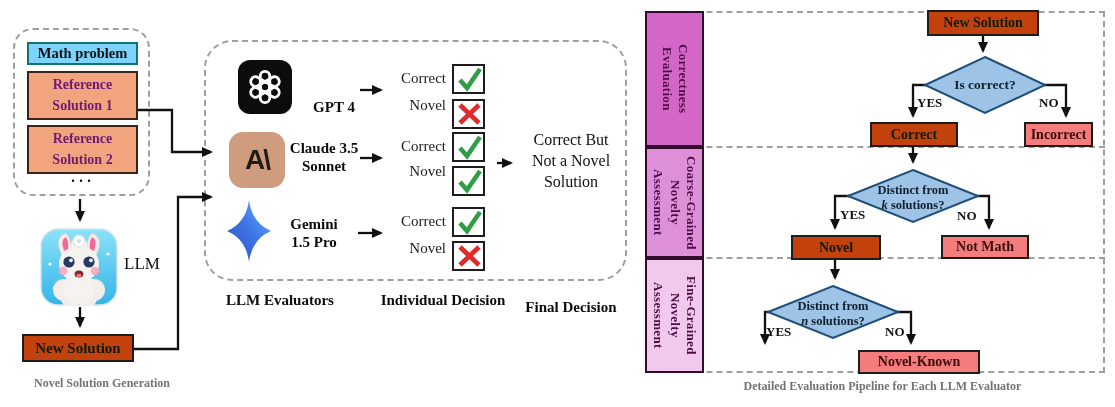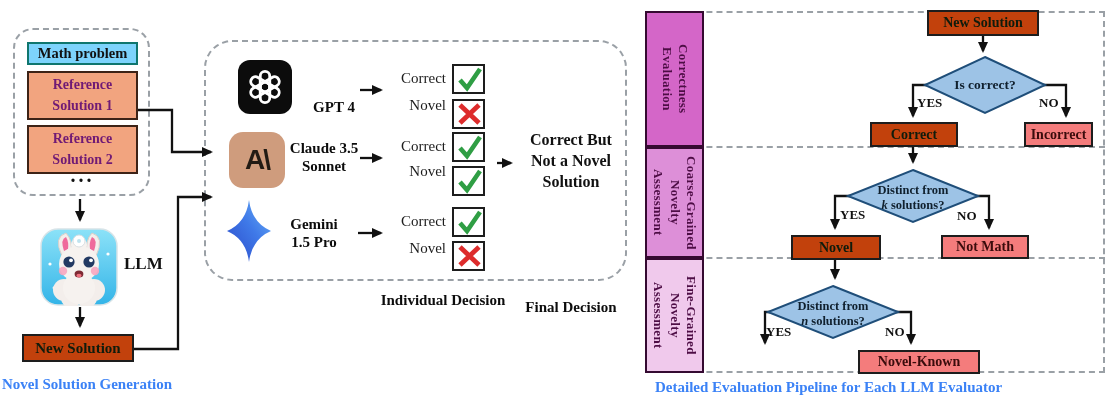--- a/index.html
+++ b/index.html
@@ -1,28 +1,28 @@
 <!DOCTYPE html>
 <html><head>
 <meta charset="utf-8">
 <style>
   html,body{margin:0;padding:0;background:#fff;}
   #stage{position:relative;width:1115px;height:407px;background:#fff;overflow:hidden;
          font-family:"Liberation Serif",serif;color:#111;}
   .abs{position:absolute;}
-  .serifb{font-family:"Liberation Serif",serif;font-weight:bold;}
+  .serifb{font-family:"Liberation Serif",serif;font-weight:normal;}
   .box{border:2px solid #1d1d1d;display:flex;align-items:center;justify-content:center;
        font-weight:bold;text-align:center;box-sizing:border-box;}
   .green{background:#c2410c;color:#0f1c0c;}
   .red{background:#f47c7c;color:#3a0c0c;}
   .salmon{background:#f2a47f;border-color:#3d2317;color:#701a75;}
   .grayb{background:#7dd3fc;border:2px solid #0f766e;color:#111;}
   .dashedbox{border:2px dashed #9aa0a6;box-sizing:border-box;}
   .pre{white-space:pre-line;}
-  .caption{font-weight:bold;font-size:15px;color:#3b82f6;}
+  .caption{font-weight:bold;font-size:12px;text-align:center;color:#737373;}
   .rowlabel{font-size:15px;color:#1c1c1c;text-align:right;}
   .checkbox{width:33px;height:30px;background:#fff;border:2px solid #1d1d1d;box-sizing:border-box;
             display:flex;align-items:center;justify-content:center;}
   .bar{border:2px solid #350a31;box-sizing:border-box;display:flex;align-items:center;justify-content:center;}
   .bar span{writing-mode:vertical-rl;text-align:center;font-weight:bold;font-size:13px;
             line-height:1.25;color:#4d0d45;white-space:pre-line;letter-spacing:.3px;}
   .yesno{font-weight:bold;font-size:13px;color:#111;}
   .dlabel{text-align:center;font-weight:bold;font-size:12.5px;line-height:1.2;color:#10202e;}
   .collabel{font-weight:bold;font-size:15px;text-align:center;color:#0c0c0c;}
   .evalname{font-weight:bold;font-size:15px;text-align:center;line-height:1.2;color:#0c0c0c;}
@@ -195,20 +195,21 @@
   <div class="abs checkbox" style="left:452px;top:241px;">
     <svg width="26" height="24" viewBox="0 0 26 24" style="overflow:visible;">
       <path d="M4,3 L23,21 M23,3 L4,21" stroke="#dd2c2c" stroke-width="4.8" fill="none"></path>
       </svg>
   </div>
 
   <div class="abs serifb pre" style="left:516px;top:130px;width:110px;font-size:16px;line-height:1.3;text-align:center;">Correct But
 Not a Novel
 Solution</div>
 
+  <div class="abs collabel" style="left:214px;top:292px;width:132px;">LLM Evaluators</div>
   <div class="abs collabel" style="left:368px;top:292px;width:150px;">Individual Decision</div>
   <div class="abs collabel" style="left:512px;top:299px;width:118px;">Final Decision</div>
 
   <div class="abs bar" style="left: 645px; top: 11px; width: 59px; height: 136px; background: rgb(212, 102, 200);">
     <span class="pre">Correctness
 Evaluation</span>
   </div>
   <div class="abs bar" style="left: 645px; top: 147px; width: 59px; height: 111px; background: rgb(221, 143, 216);">
     <span class="pre">Coarse-Grained
 Novelty

